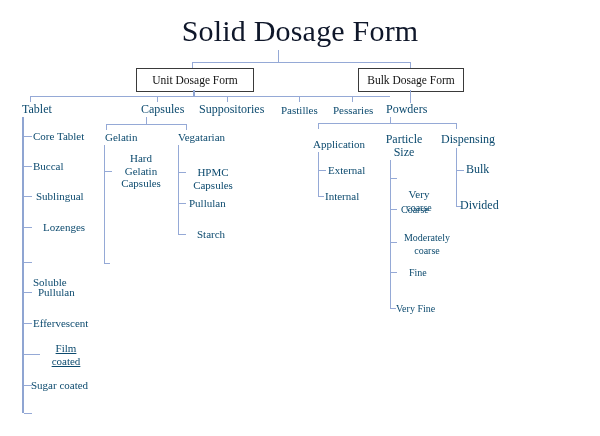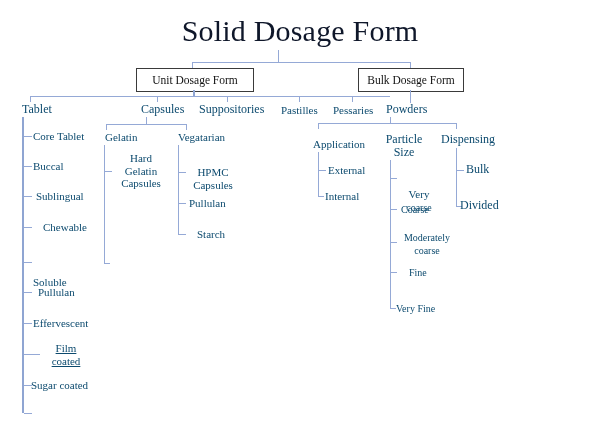--- a/index.html
+++ b/index.html
@@ -90,21 +90,21 @@
   <div class="ln h" style="left:24px;top:136px;width:8px;"></div>
   <div class="node n11" style="left:33px;top:130px;text-align:center;">Core Tablet</div>
 
   <div class="ln h" style="left:24px;top:166px;width:8px;"></div>
   <div class="node n11" style="left:33px;top:160px;">Buccal</div>
 
   <div class="ln h" style="left:24px;top:196px;width:8px;"></div>
   <div class="node n11" style="left:36px;top:190px;">Sublingual</div>
 
   <div class="ln h" style="left:24px;top:227px;width:8px;"></div>
-  <div class="node n11" style="left:43px;top:221px;">Chewable</div>
+  <div class="node n11" style="left:43px;top:221px;">Lozenges</div>
 
   <div class="ln h" style="left:24px;top:262px;width:8px;"></div>
   <div class="node n11" style="left:33px;top:256px;margin-top:20px;">Soluble</div>
 
   <div class="ln h" style="left:24px;top:292px;width:8px;"></div>
   <div class="node n11" style="left:38px;top:286px;">Pullulan</div>
 
   <div class="ln h" style="left:24px;top:323px;width:8px;"></div>
   <div class="node n11" style="left:33px;top:317px;">Effervescent</div>
 

